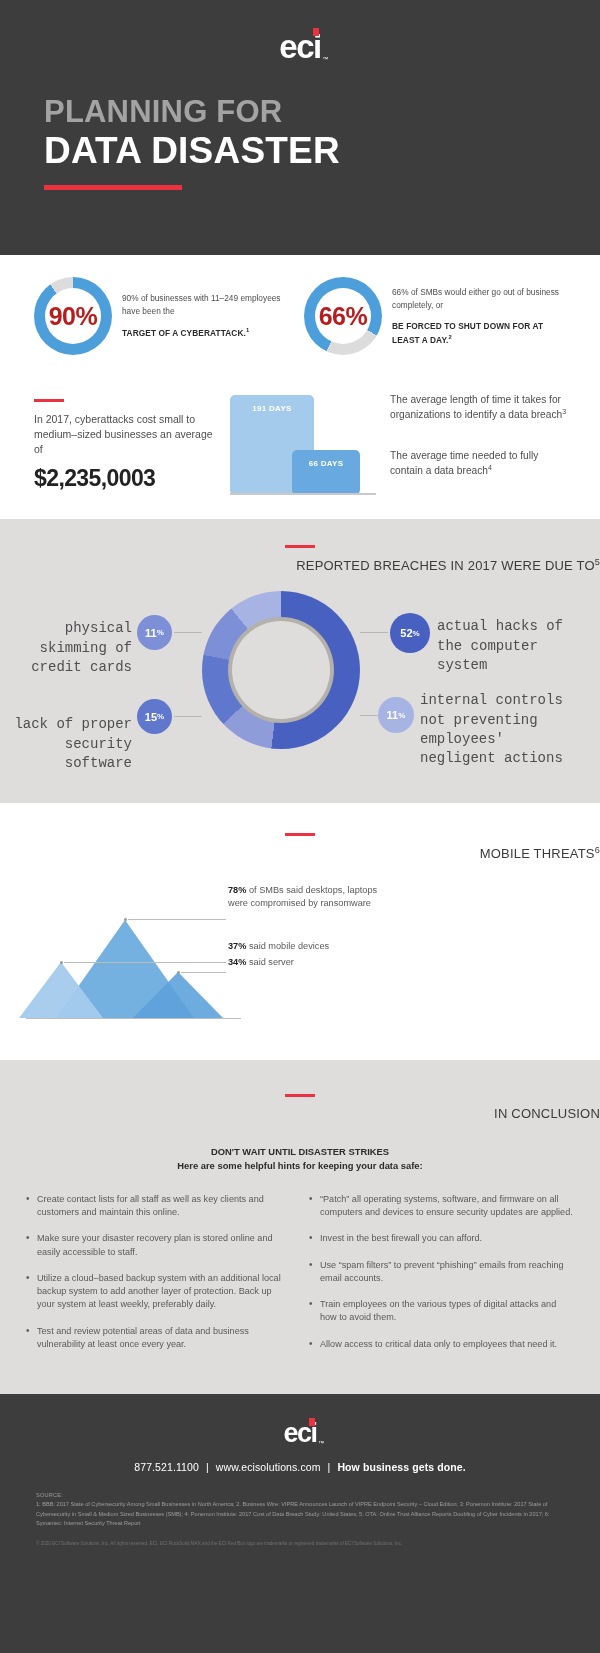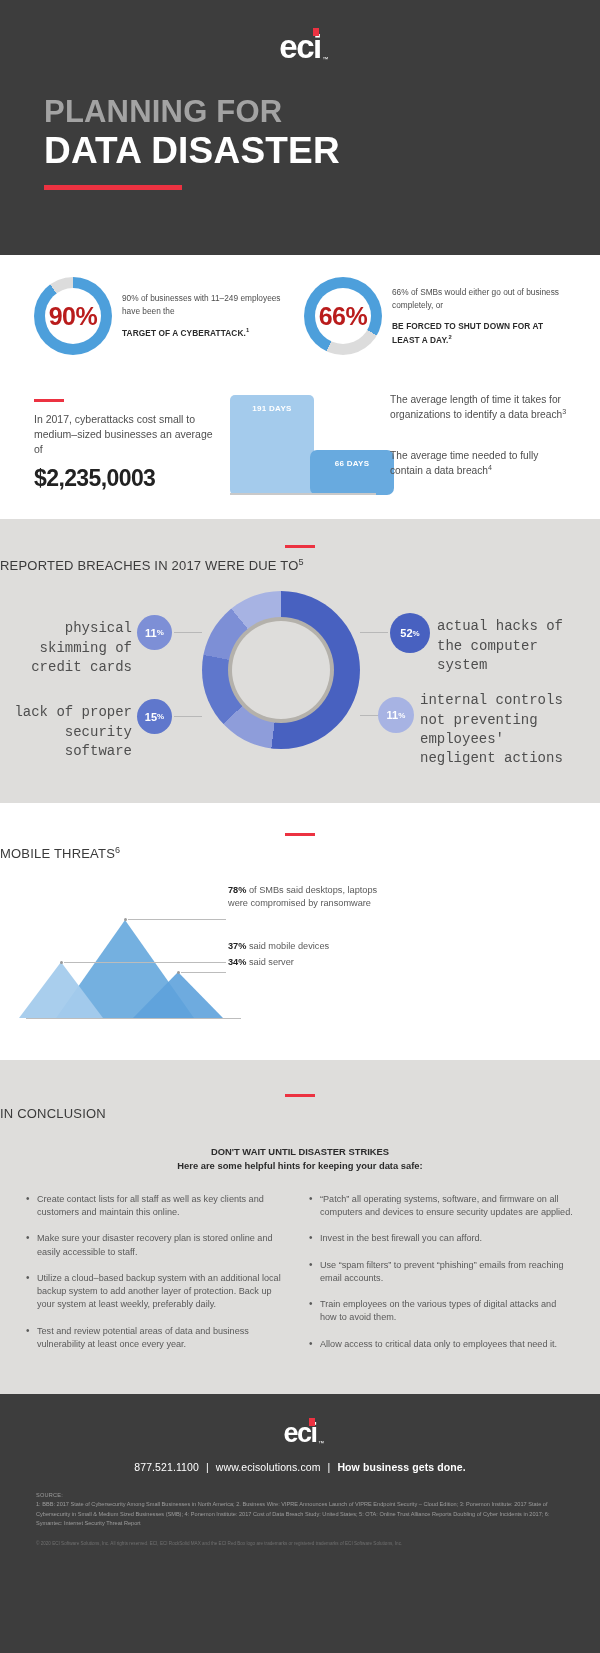--- a/index.html
+++ b/index.html
@@ -141,35 +141,35 @@
     position: absolute;
     border-radius: 5px;
     color: #ffffff;
     font-size: 8px;
     font-weight: bold;
     letter-spacing: 0.3px;
     padding-top: 9px;
     text-align: center;
   }
   .bar-a { left: 0;  top: 10px; width: 84px; height: 100px; background: #a4cbec; }
-  .bar-b { left: 80px; top: 65px; width: 84px; height: 45px; background: #68aadf; border-radius: 7px; }
+  .bar-b { left: 62px; top: 65px; width: 68px; height: 45px; background: #68aadf; }
   .bar-base {
     position: absolute; left: 0; top: 108px; width: 146px; height: 2px;
     background: #c9c9c9;
   }
   .bar-desc {
     position: absolute; left: 160px; font-size: 10.2px; color: #4e4e4e; line-height: 1.42;
   }
   .bar-desc.d1 { top: 8px; }
   .bar-desc.d2 { top: 64px; }
 
   
   .sec-breaches { padding: 26px 0 24px 0; }
   .sec-head {
-    text-align: left;
+    text-align: right;
   }
   .sec-head .red-rule.small { margin: 0 auto 9px auto; }
   .sec-head h2 {
     font-size: 13px;
     font-weight: normal;
     color: #3b3b3b;
     letter-spacing: 0.2px;
   }
   .breach-area {
     position: relative;
@@ -198,21 +198,21 @@
   .b-15 { left: 137px; top: 112px; width: 35px; height: 35px; background: #5f77cc; }
   .b-11b{ left: 378px; top: 110px; width: 36px; height: 36px; background: #a7b3e3; }
   .bub-label {
     position: absolute;
     font-size: 14px;
     color: #4e4e4e;
     line-height: 1.38;
     font-family: Liberation Mono, monospace;
   }
   .lbl-skim  { left: 14px;  top: 32px; width: 118px; text-align: right; }
-  .lbl-soft  { left: 14px;  top: 116px; width: 118px; text-align: right; }
+  .lbl-soft  { left: 14px;  top: 128px; width: 118px; text-align: right; }
   .lbl-hacks { left: 437px; top: 30px; width: 150px; }
   .lbl-intl  { left: 420px; top: 104px; width: 165px; }
   .leader { position: absolute; background: #b8b8b8; }
   .ld1 { left: 174px; top: 45px;  width: 28px; height: 1px; }
   .ld2 { left: 174px; top: 129px; width: 28px; height: 1px; }
   .ld3 { left: 360px; top: 45px;  width: 28px; height: 1px; }
 
   
   .sec-mobile { padding: 30px 0 22px 0; position: relative; }
   .mobile-area { position: relative; width: 600px; height: 160px; margin-top: 16px; padding-left: 6px; }

